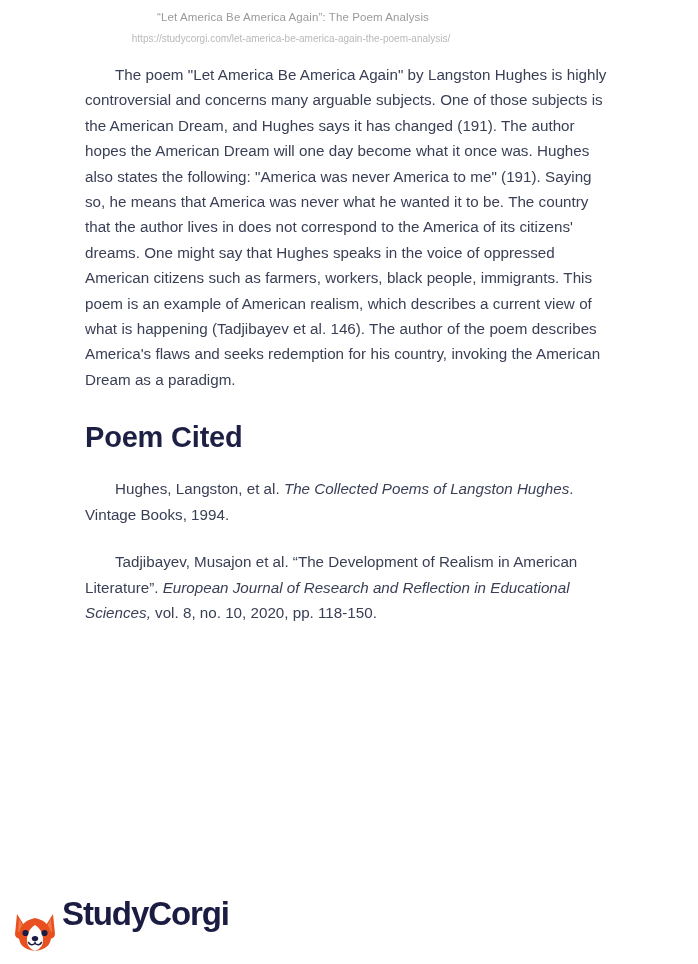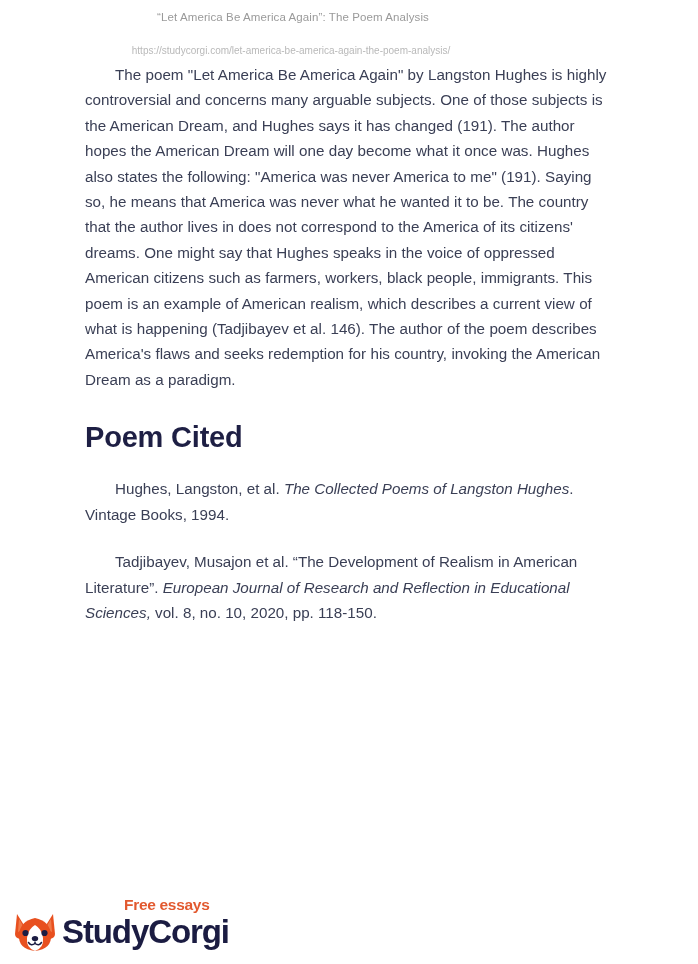--- a/index.html
+++ b/index.html
@@ -36,21 +36,21 @@
     color: #9a9a9a;
     letter-spacing: 0.1px;
     line-height: 16px;
     padding-right: 8px;
   }
   .doc-header .doc-url {
     display: block;
     font-size: 10px;
     color: #b9b9b9;
     line-height: 15px;
-    margin-top: 18px;
+    margin-top: 6px;
     padding-right: 12px;
   }
 
   
   .content {
     position: absolute;
     top: 62px;
     left: 85px;
     width: 528px;
   }
@@ -196,19 +196,18 @@
         <circle cx="32.5" cy="25" r="3.1" fill="#1b1c42"></circle>
 
         <ellipse cx="23" cy="30.5" rx="3.2" ry="2.6" fill="#1b1c42"></ellipse>
 
         <path d="M23 33.5 L23 35.5" stroke="#1b1c42" stroke-width="1.5" fill="none"></path>
         <path d="M23 35.5 Q19 38.5 16.5 34.5" stroke="#1b1c42" stroke-width="1.5" fill="none" stroke-linecap="round"></path>
         <path d="M23 35.5 Q27 38.5 29.5 34.5" stroke="#1b1c42" stroke-width="1.5" fill="none" stroke-linecap="round"></path>
       </svg>
     </span>
     <span class="logo-text-wrap">
-      <span class="free-essays">Free essays</span>
       <span class="studycorgi">StudyCorgi</span>
     </span>
   </div>
 
 
 </div>
 
 </body></html>

